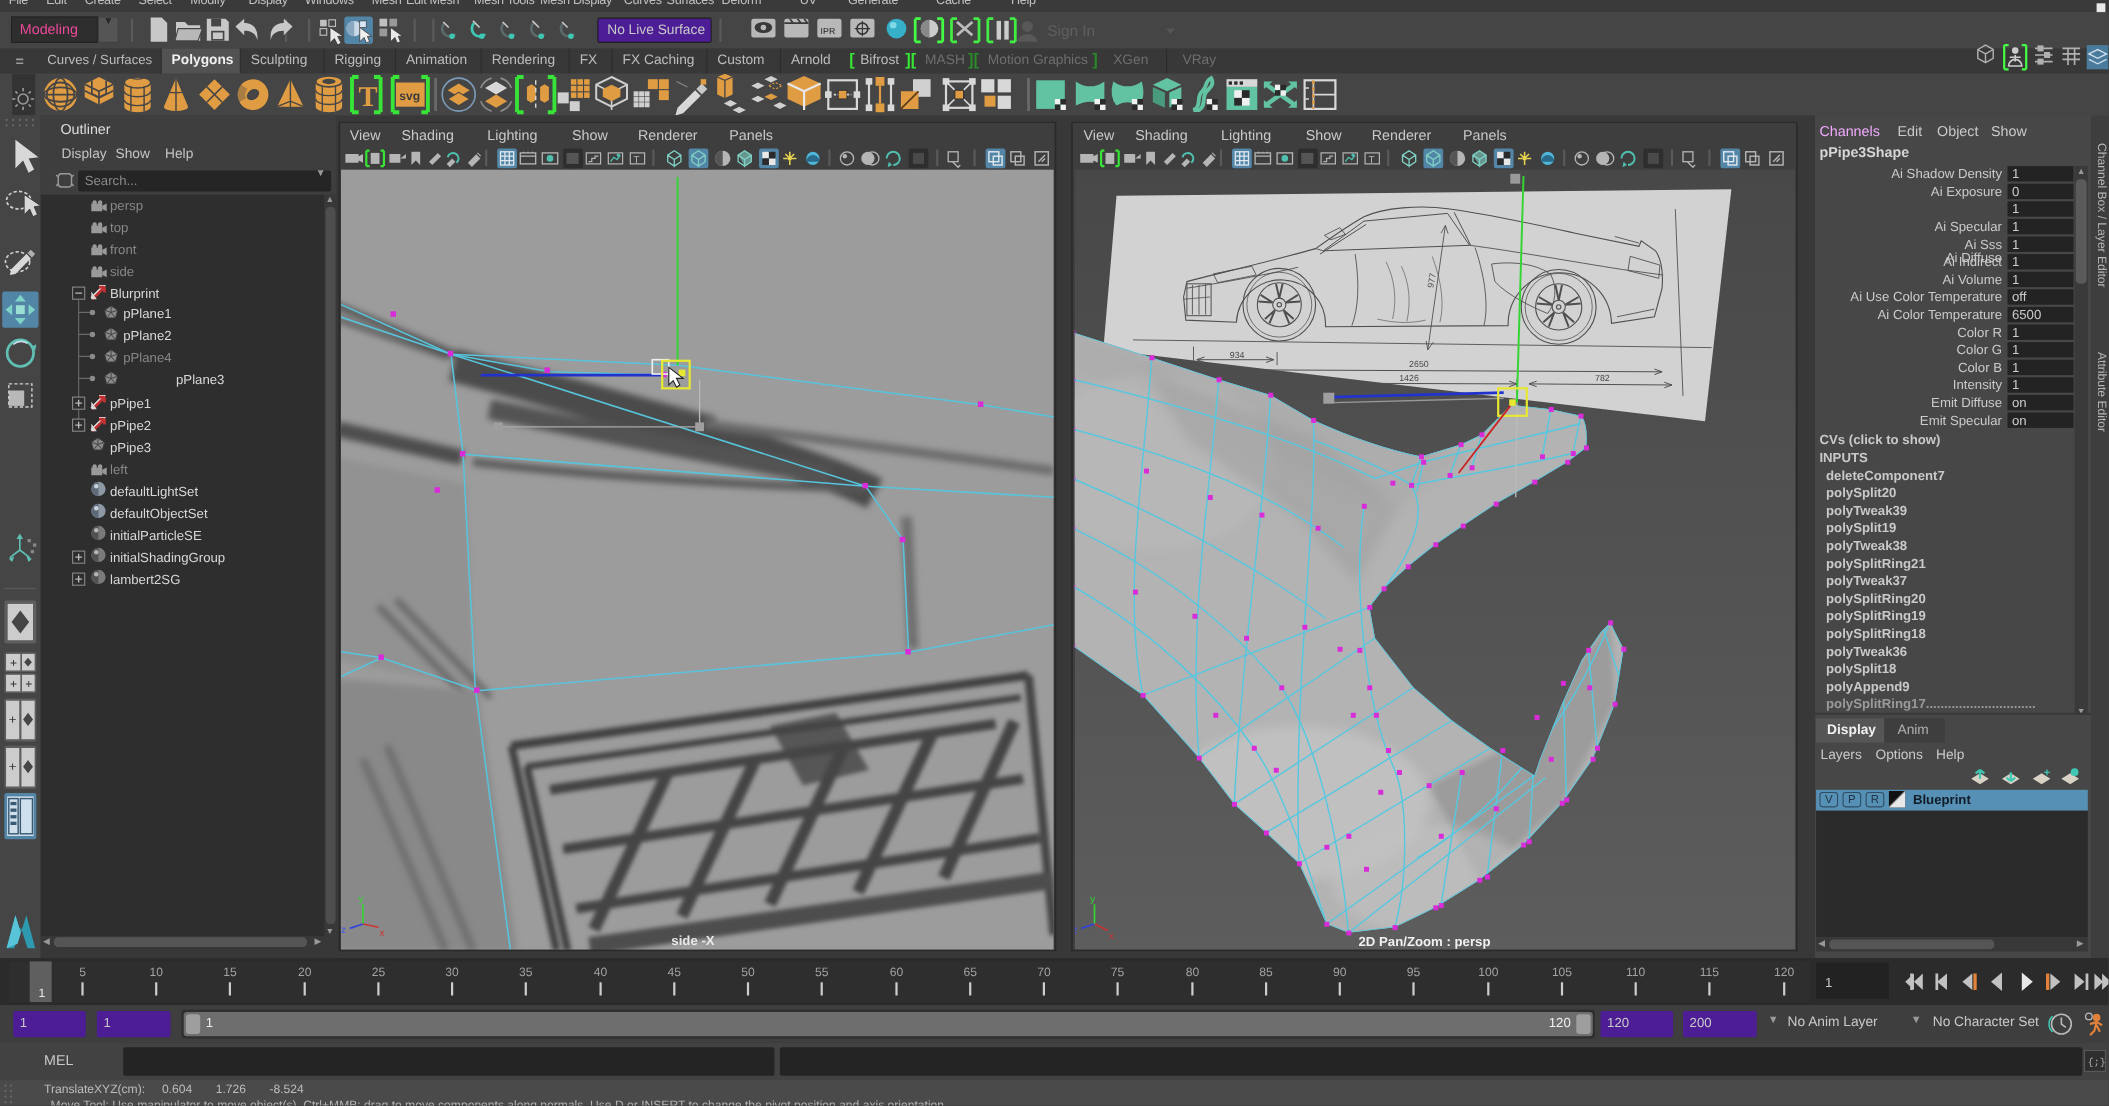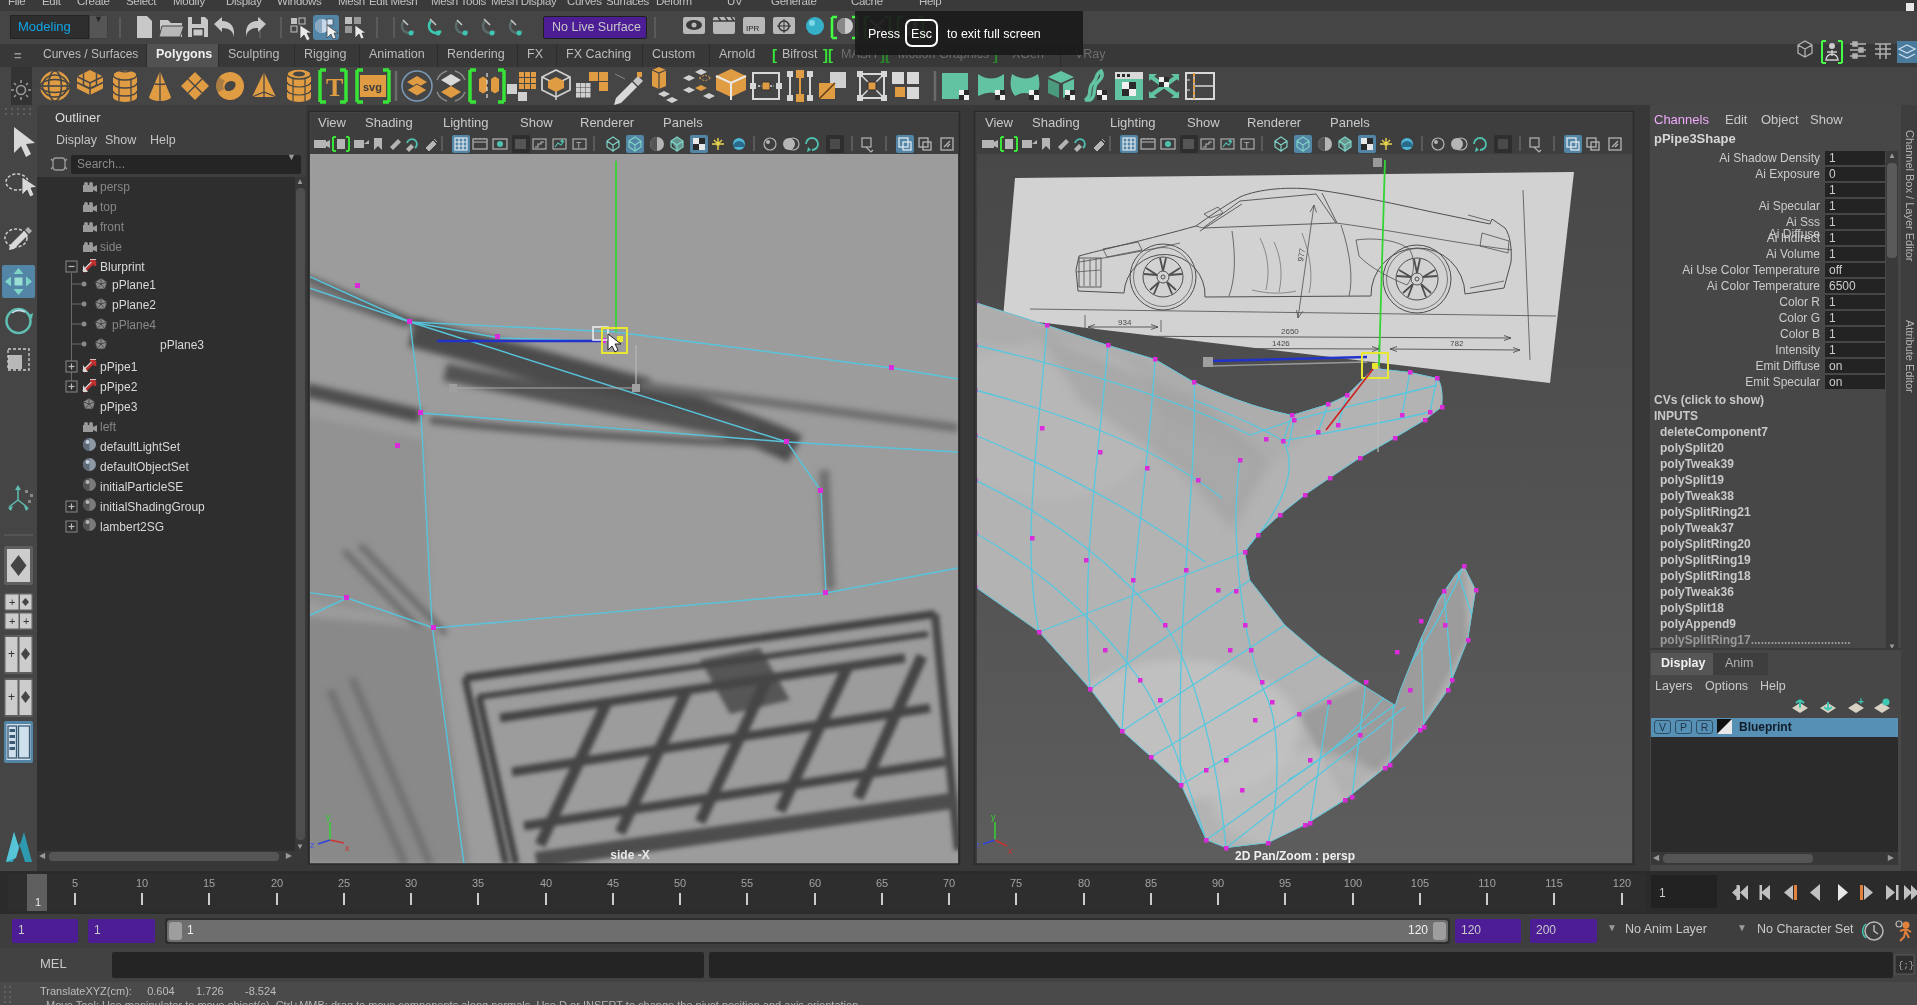--- a/index.html
+++ b/index.html
@@ -36,21 +36,21 @@
     <span style="position:absolute;left:727px;">UV</span>
     <span style="position:absolute;left:771px;">Generate</span>
     <span style="position:absolute;left:851px;">Cache</span>
     <span style="position:absolute;left:919px;">Help</span>
   </div>
 </div>
 
 <div class="abs" style="left:0;top:11px;width:1917px;height:33px;background:#454545;" id="toolbar">
 
   <div class="abs" style="left:10px;top:4px;width:79px;height:24px;background:#2e2e2e;border:1px solid #232323;">
-    <span style="position:absolute;left:7px;top:3px;font-size:13px;color:#0ea5e9;">Modeling</span>
+    <span style="position:absolute;left:7px;top:3px;font-size:13px;color:#ec4899;">Modeling</span>
   </div>
   <div class="abs" style="left:89px;top:4px;width:19px;height:24px;background:#555555;border:1px solid #404040;">
     <span style="position:absolute;left:4px;top:-2px;font-size:9px;color:#262626;">▼</span>
   </div>
   <svg class="abs" style="left:0;top:0;" width="1100" height="33" viewBox="0 0 1100 33">
 
     <g stroke="#5a5a5a" stroke-width="2">
       <line x1="120" y1="6" x2="120" y2="27"></line>
           <line x1="260" y1="6" x2="260" y2="27"></line>
       <line x1="281" y1="6" x2="281" y2="27"></line>
@@ -1517,19 +1517,14 @@
           <rect x="69" y="12" width="4" height="4" fill="#b0b0b0"></rect>
           <rect x="63" y="18" width="4" height="4" fill="#b0b0b0"></rect>
       <path d="M85 8 h16 M85 13 h16 M85 18 h16 M90 8 v15 M96 8 v15"></path>
     </g>
     <rect x="107" y="5" width="20" height="22" fill="#4a7a9c"></rect>
     <path d="M109 13 l8 -4 l8 4 l-8 4 z M109 18 l8 4 l8 -4" stroke="#cde" stroke-width="1.3" fill="none"></path>
   </svg>
 </div>
 <div class="abs" style="left:1906px;top:3px;width:8px;height:8px;background:#e8e8e8;z-index:40;"></div>
 
-<div class="abs" style="left:855px;top:11px;width:228px;height:44px;background:rgba(26,26,26,0.93);z-index:50;">
-  <span style="position:absolute;left:13px;top:16px;color:#fff;font-size:12.5px;">Press</span>
-  <span style="position:absolute;left:50px;top:8px;width:33px;height:28px;border:2px solid #fff;border-radius:7px;color:#fff;font-size:12.5px;text-align:center;line-height:26px;">Esc</span>
-  <span style="position:absolute;left:92px;top:16px;color:#fff;font-size:12.5px;">to exit full screen</span>
+
 </div>
 
-</div>
-
 </body></html>

